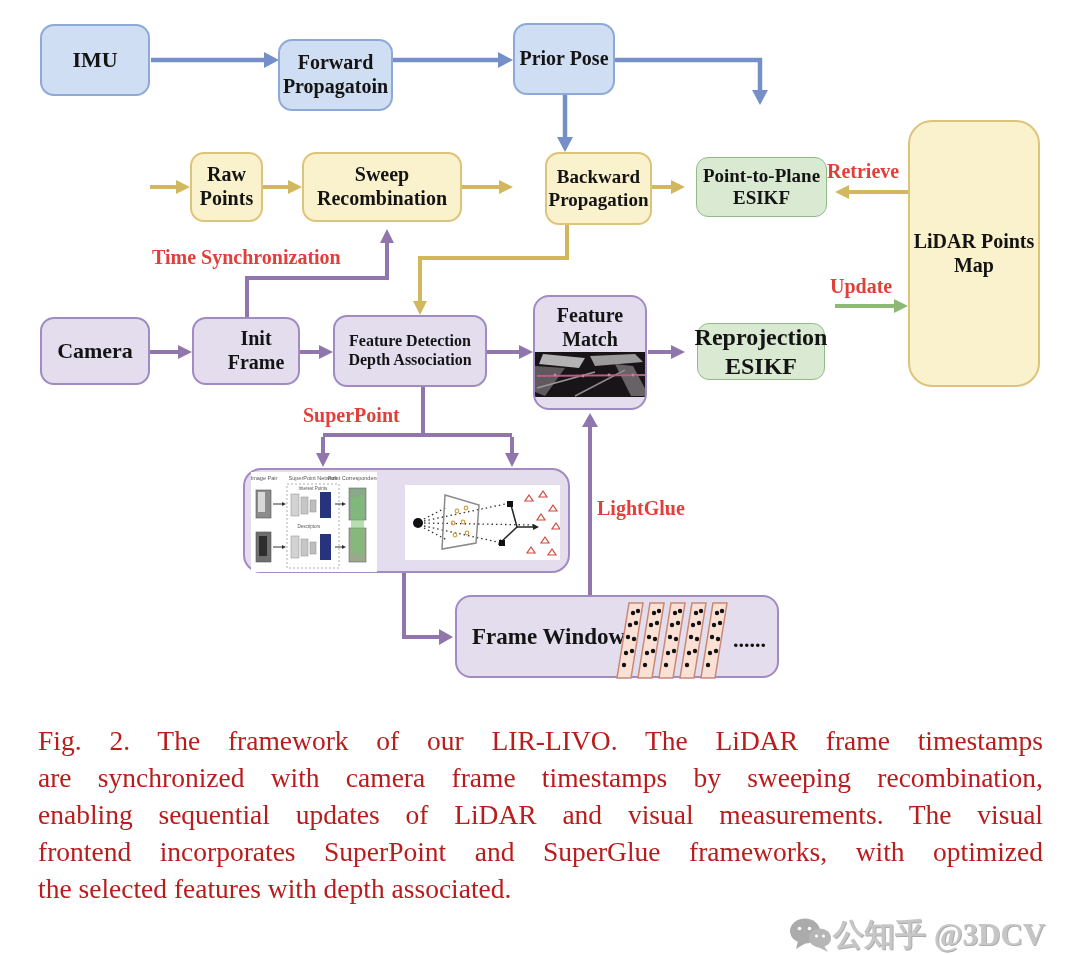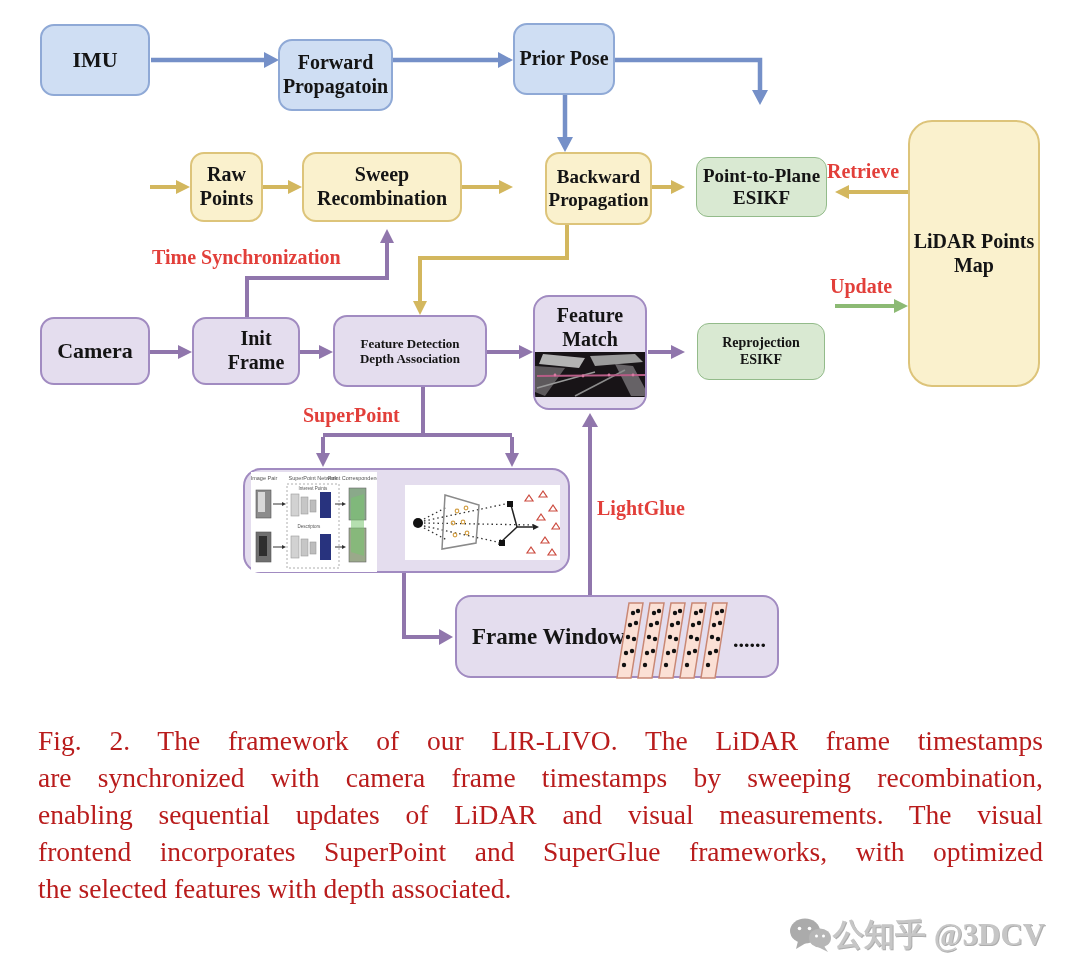--- a/index.html
+++ b/index.html
@@ -144,37 +144,37 @@
   <div class="box b-yellow" style="left:513px;top:152px;width:107px;height:73px;margin-left:32px;">
     <span class="lbl" style="font-size:19px;">Backward
 Propagation</span>
   </div>
 
   <div class="box b-green" style="left:696px;top:157px;width:131px;height:60px;border-radius:12px;border-width:1.5px;">
     <span class="lbl" style="font-size:19px;">Point-to-Plane
 ESIKF</span>
   </div>
   <div class="box b-green" style="left:697px;top:323px;width:128px;height:57px;border-radius:12px;border-width:1.5px;">
-    <span class="lbl" style="font-size:14px;">Reprojection
+    <span class="lbl" style="font-size:24px;">Reprojection
 ESIKF</span>
   </div>
 
   <div class="box b-purple" style="left:40px;top:317px;width:110px;height:68px;">
     <span class="lbl" style="font-size:22px;">Camera</span>
   </div>
 
   <div class="box b-yellow" style="left:908px;top:120px;width:132px;height:267px;border-radius:24px;">
     <span class="lbl">LiDAR Points
 Map</span>
   </div>
   <div class="box b-purple" style="left:192px;top:317px;width:108px;height:68px;padding-left:20px;">
     <span class="lbl">Init Frame</span>
   </div>
   <div class="box b-purple" style="left:333px;top:315px;width:154px;height:72px;">
-    <span class="lbl" style="font-size:13px;text-align:center;">Feature Detection
+    <span class="lbl" style="font-size:16px;text-align:center;">Feature Detection
 Depth Association</span>
   </div>
 
   <div class="box b-purple" style="left:533px;top:295px;width:114px;height:115px;border-radius:16px;align-items:flex-start;overflow:hidden;">
     <span class="lbl" style="margin-top:7px;">Feature
 Match</span>
     <svg style="position:absolute;left:0;top:55px;" width="114" height="45" viewBox="0 0 114 45">
       <rect x="0" y="0" width="114" height="45" fill="#181417"></rect>
       <polygon points="8,2 50,6 44,16 4,12" fill="#cfcfcf" opacity="0.85"></polygon>
       <polygon points="55,4 100,2 108,10 60,14" fill="#bdbdbd" opacity="0.8"></polygon>

